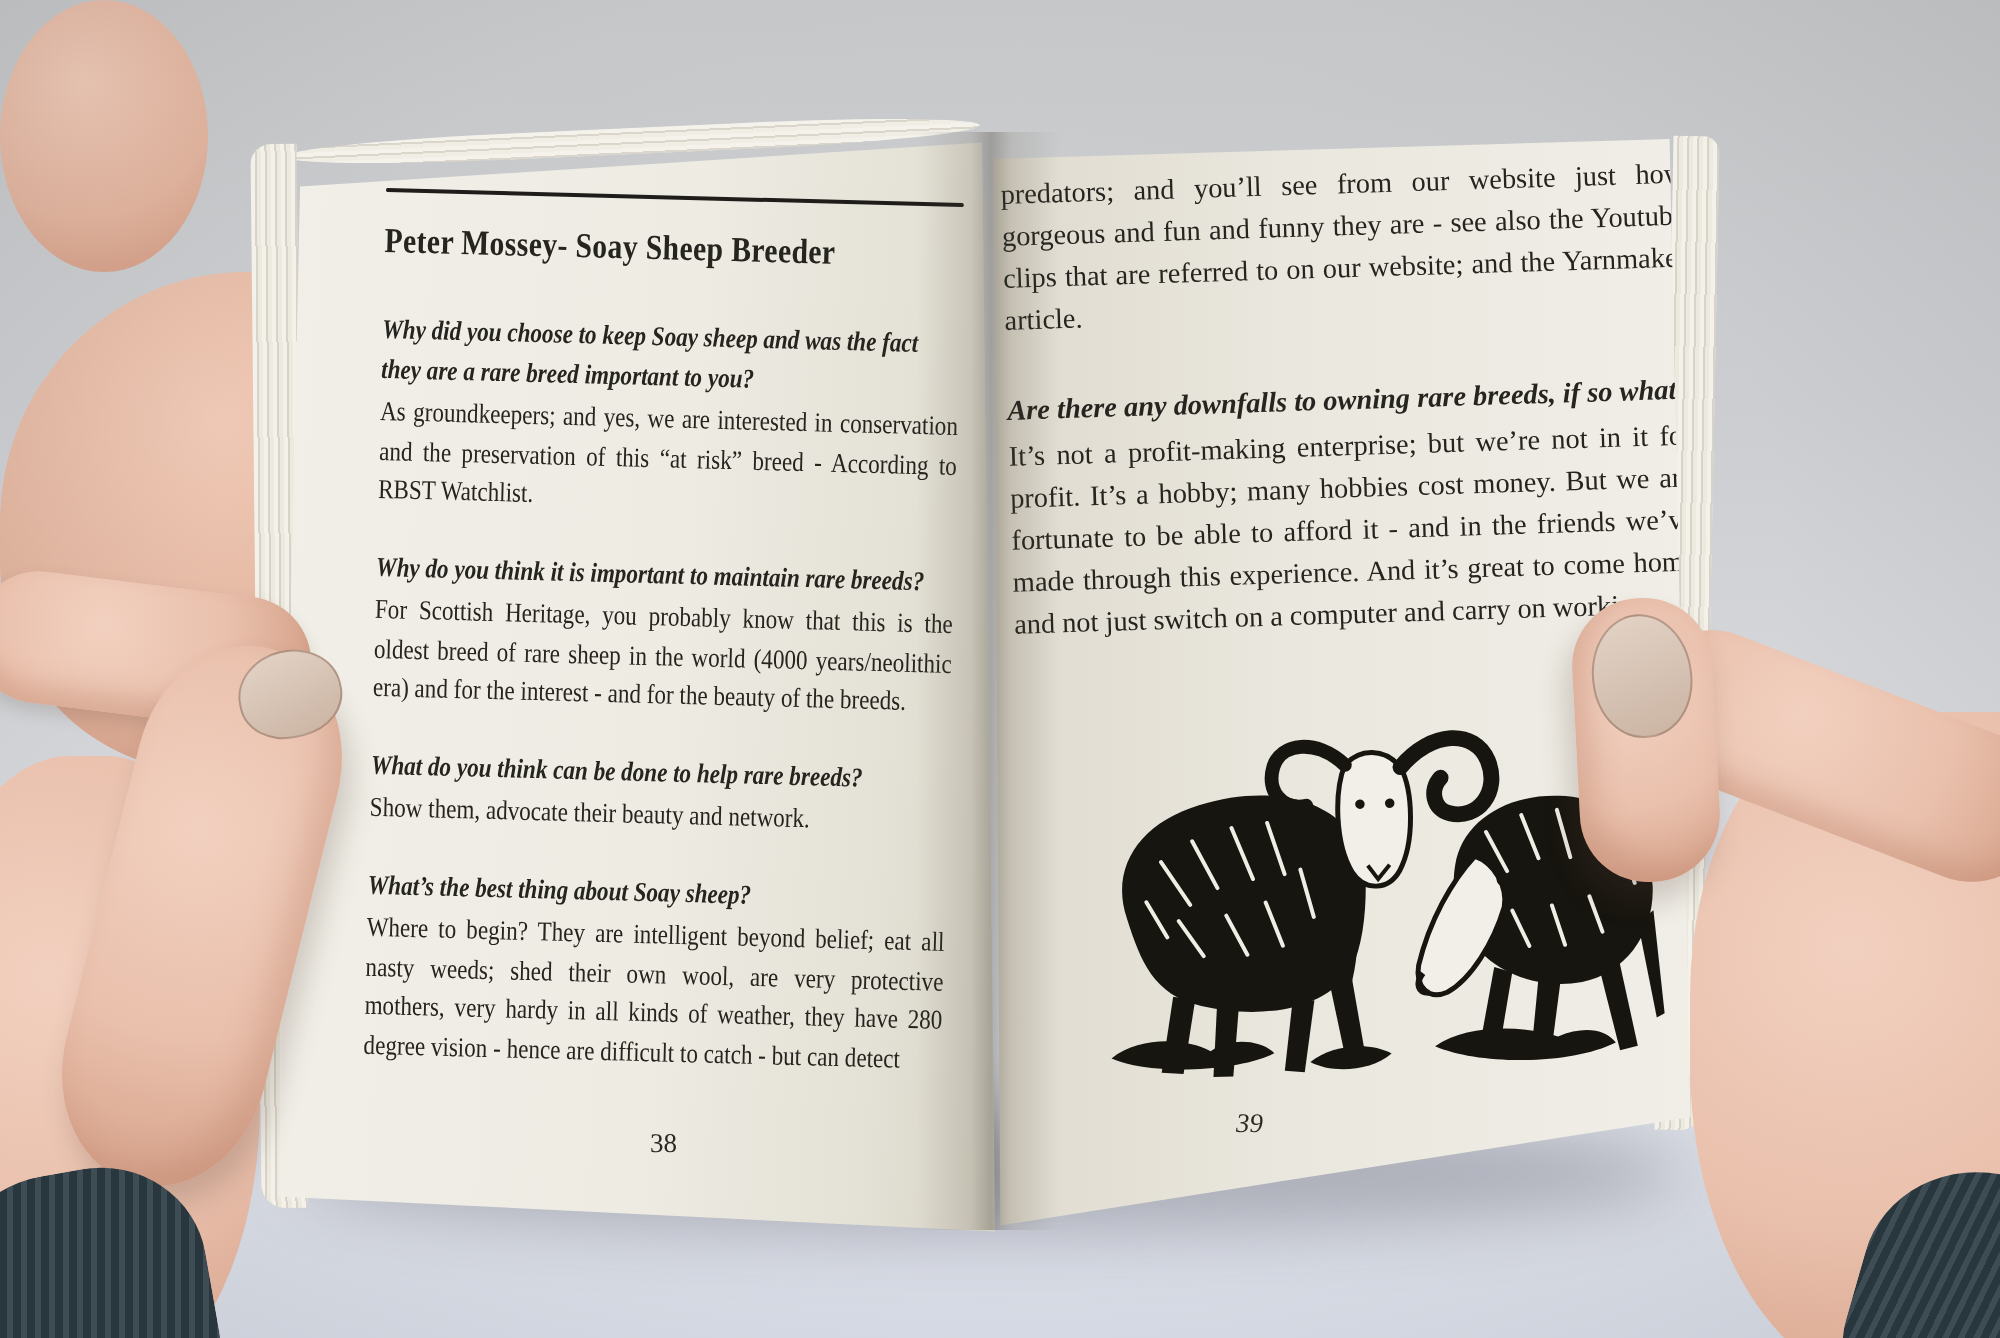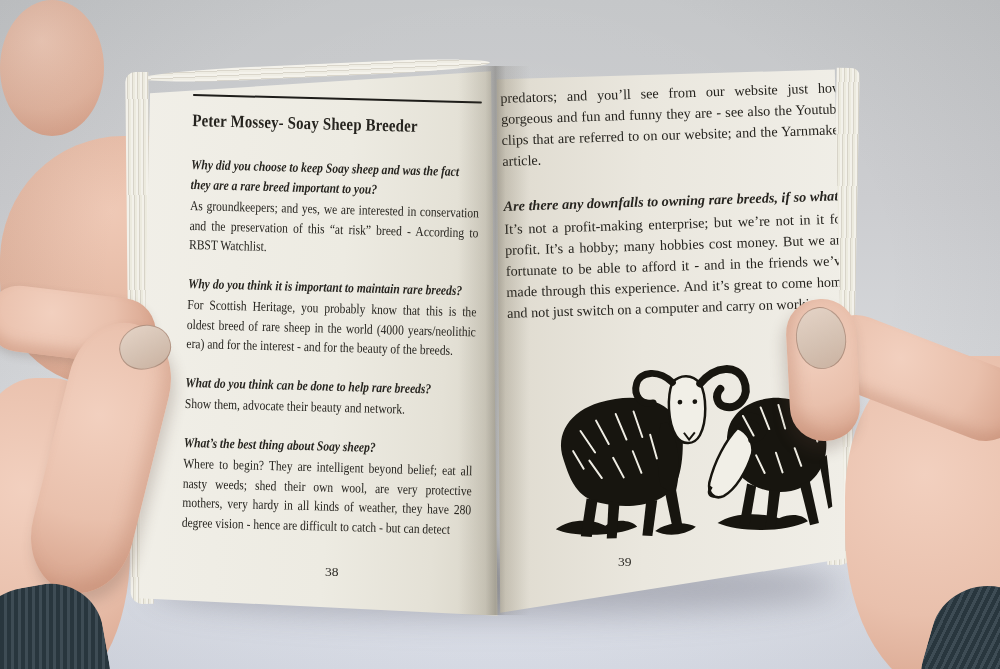--- a/index.html
+++ b/index.html
@@ -37,21 +37,21 @@
   .qa{margin:0 0 19px 0;}
   .q{font-weight:700;font-style:italic;margin:0 0 2px 0;}
   .a{margin:0;text-align:justify;}
   .inner-left .q{font-size:13.6px;line-height:19.5px;}
   .inner-left .a{font-size:13.6px;line-height:19.5px;}
   .inner-right .q{font-size:14.2px;line-height:21px;}
   .inner-right .a,.inner-right .cont{font-size:14.2px;line-height:21px;margin:0;text-align:justify;}
   .inner-right .cont{margin-bottom:24px;}
   .pagenum{position:absolute;font-size:13.5px;color:#2a2823;}
   .pagenum-left{left:188px;bottom:38px;}
-  .pagenum-right{left:122px;bottom:46px;}
+  .pagenum-right{left:122px;bottom:46px;font-style:italic;}
   .illustration{width:298px;margin:20px auto 0 auto;}
   .illustration svg{display:block;width:100%;height:auto;}
   
   .skin{position:absolute;background:radial-gradient(circle at 38% 35%,#f2d0bf 0%,#e9c0ac 55%,#d9a68f 90%);}
   .lh-index{left:-14px;top:292px;width:170px;height:66px;border-radius:34px;transform:rotate(7deg);z-index:41;
     box-shadow:inset 0 -9px 12px rgba(185,125,100,.35),0 4px 8px rgba(90,70,60,.18);}
   .lh-thumb{left:50px;top:320px;width:102px;height:276px;border-radius:52px/64px;transform:rotate(14deg);z-index:42;
     box-shadow:inset -10px -8px 16px rgba(185,125,100,.32),6px 8px 14px rgba(80,60,50,.22);}
   .nail{position:absolute;border:1px solid rgba(150,112,92,.55);
     background:linear-gradient(165deg,#e4d3c6 0%,#d5c2b3 55%,#cbb3a2 100%);}

